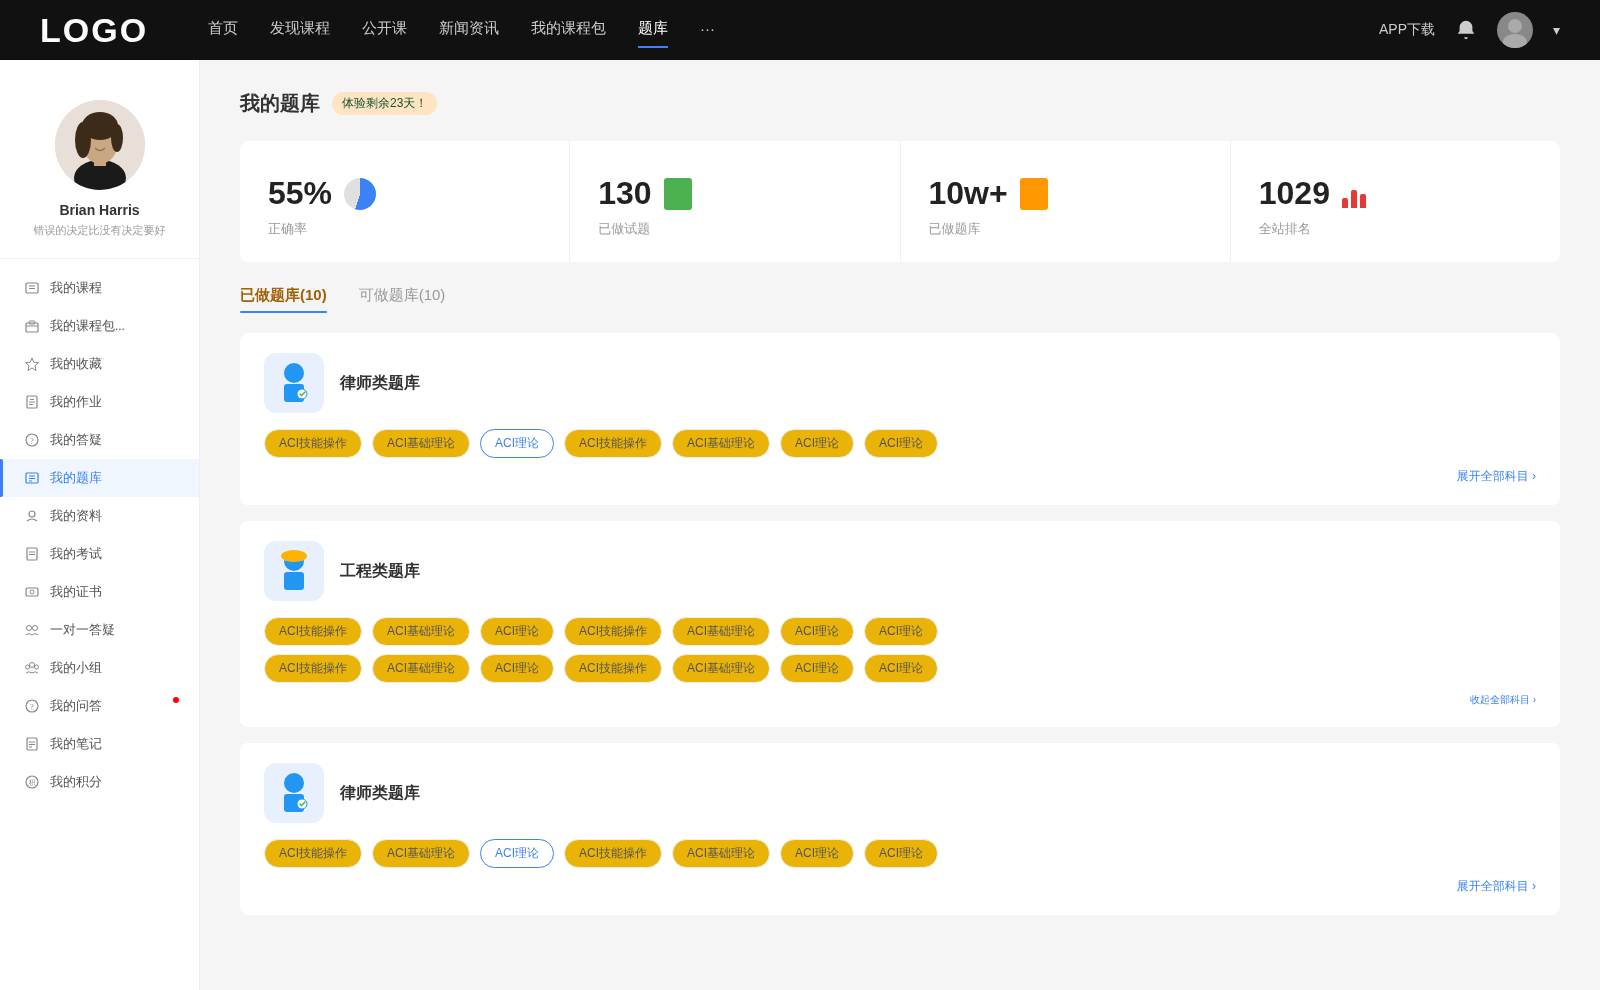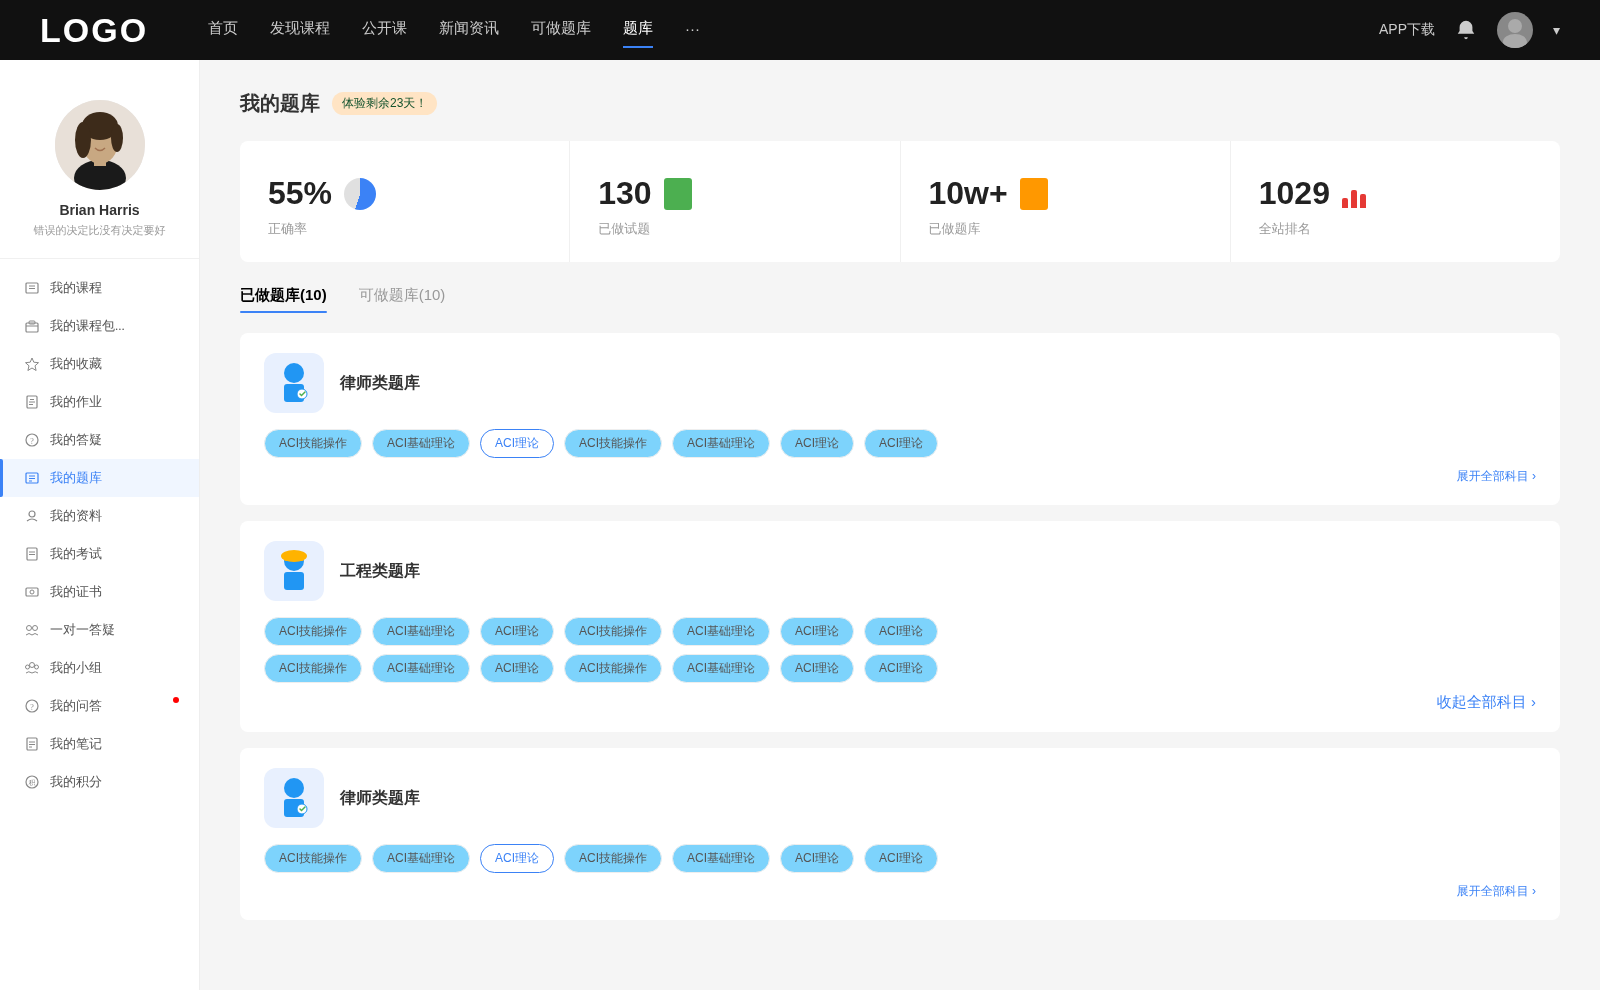--- a/index.html
+++ b/index.html
@@ -226,21 +226,21 @@
       margin-bottom: 20px;
     }
     .tab-item {
       font-size: 15px;
       color: #999;
       cursor: pointer;
       padding-bottom: 8px;
       position: relative;
     }
     .tab-item.active {
-      color: #000000;
+      color: #a16207;
       font-weight: 600;
     }
     .tab-item.active::after {
       content: '';
       position: absolute;
       bottom: 0; left: 0; right: 0;
       height: 2px;
       background: #3b82f6;
       border-radius: 1px;
     }
@@ -275,40 +275,40 @@
     .tags-row {
       display: flex;
       flex-wrap: wrap;
       gap: 10px;
       margin-top: 8px;
     }
     .tag {
       padding: 5px 14px;
       border-radius: 20px;
       font-size: 12px;
-      background: #7dd3fc;
+      background: #eab308;
       color: #555;
       cursor: pointer;
       border: 1px solid #eee;
     }
     .tag.active {
       background: #fff;
       color: #3b82f6;
       border: 1px solid #3b82f6;
     }
     .expand-link {
       text-align: right;
       font-size: 12px;
       color: #3b82f6;
       cursor: pointer;
       margin-top: 10px;
     }
     .collapse-link {
       text-align: right;
-      font-size: 15px;
+      font-size: 10px;
       color: #3b82f6;
       cursor: pointer;
       margin-top: 10px;
     }
 
     
     .pie-icon {
       width: 32px; height: 32px;
       border-radius: 50%;
       background: conic-gradient(#3b82f6 0% 55%, #e0e0e0 55% 100%);
@@ -346,21 +346,21 @@
 </head>
 <body>
 
 <nav class="navbar">
   <span class="navbar-logo">LOGO</span>
   <div class="navbar-links">
     <span class="navbar-link">首页</span>
     <span class="navbar-link">发现课程</span>
     <span class="navbar-link">公开课</span>
     <span class="navbar-link">新闻资讯</span>
-    <span class="navbar-link">可做题库</span>
+    <span class="navbar-link">我的课程包</span>
     <span class="navbar-link active">题库</span>
     <span class="navbar-link">···</span>
   </div>
   <div class="navbar-right">
     <span class="navbar-app-download">APP下载</span>
     <span class="bell-icon">
       <svg viewBox="0 0 24 24" width="22" height="22">
           <path d="M12 2a7 7 0 0 0-7 7v4l-2 3h18l-2-3V9a7 7 0 0 0-7-7zm0 20a2 2 0 0 0 2-2h-4a2 2 0 0 0 2 2z" fill="#ccc"></path>
         </svg>
     </span>

